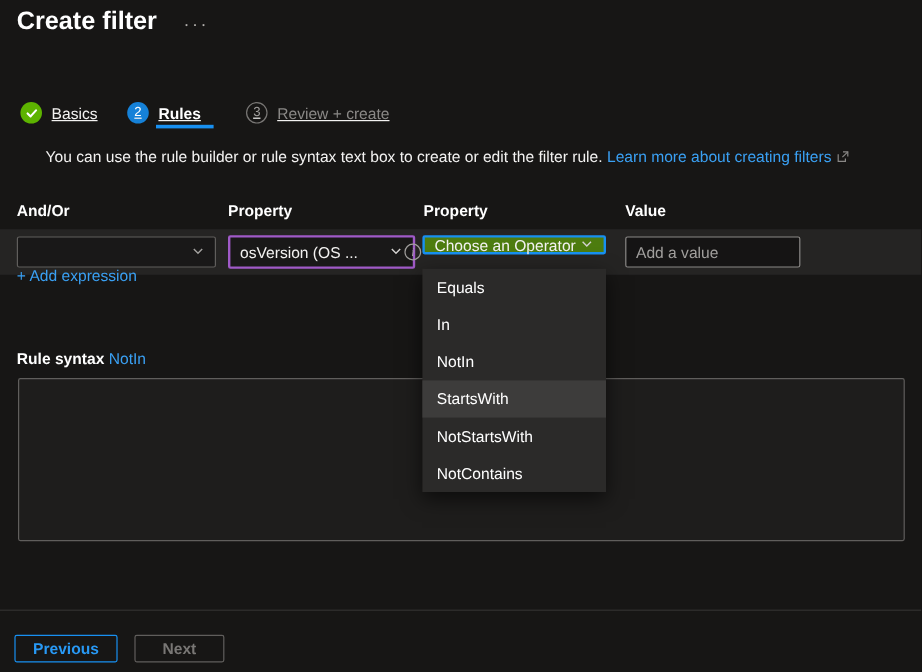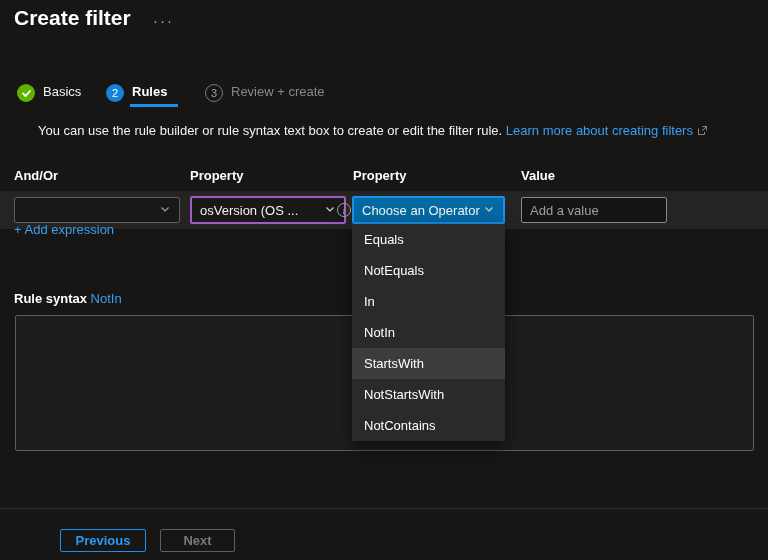--- a/index.html
+++ b/index.html
@@ -9,21 +9,21 @@
     position: relative;
     width: 768px; height: 560px;
     background: #171615;
     color: #f3f2f1;
     overflow: hidden;
   }
   
   .title { position: absolute; left: 14px; top: 6px; font-size: 21px; font-weight: bold; color: #ffffff; }
   .ellipsis { position: absolute; left: 153px; top: 12px; font-size: 15px; color: #b3b0ad; letter-spacing: 2px; cursor: pointer; }
   
-  .step { position: absolute; top: 84px; height: 20px; display: flex; align-items: flex-start; gap: 8px; cursor: pointer; }
+  .step { position: absolute; top: 84px; height: 20px; display: flex; align-items: center; gap: 8px; cursor: pointer; text-decoration: underline; }
   .step-basics { left: 17px; }
   .step-rules { left: 106px; }
   .step-review { left: 205px; }
   .step-circle {
     width: 18px; height: 18px; border-radius: 50%;
     display: inline-flex; align-items: center; justify-content: center;
     font-size: 11px; flex: 0 0 auto;
   }
   .circle-done { background: #5db300; color: #fff; }
   .circle-current { background: #1581d8; color: #fff; }
@@ -43,21 +43,21 @@
   .row-strip { position: absolute; left: 0; top: 191px; width: 768px; height: 38px; background: #252423; }
   .select {
     position: absolute; display: flex; align-items: center;
     font-size: 13px; color: #f3f2f1; cursor: pointer;
     background: #191818; border: 1px solid #605e5c; border-radius: 2px;
     padding: 0 8px; height: 26px; top: 197px;
   }
   .select .chev { margin-left: auto; }
   .sel-andor { left: 14px; width: 166px; }
   .sel-property { left: 190px; width: 156px; top: 196px; height: 28px; border: 2px solid #a05ac8; }
-  .sel-operator { left: 352px; width: 153px; top: 196px; height: 28px; border: 2px solid #1890f1; background: #0369a1; color: #f3f2f1; }
+  .sel-operator { left: 352px; width: 153px; top: 196px; height: 16px; border: 2px solid #1890f1; background: #4d7c0f; color: #f3f2f1; }
   .sel-text { overflow: hidden; white-space: nowrap; }
   .info-icon {
     position: absolute; left: 337px; top: 203px;
     width: 14px; height: 14px; border: 1px solid #a19f9d; border-radius: 50%;
     color: #a19f9d; font-size: 10px; font-style: italic; font-family: "Liberation Serif", serif;
     display: flex; align-items: center; justify-content: center; cursor: pointer;
   }
   .value-input {
     position: absolute; left: 521px; top: 197px; width: 146px; height: 26px;
     background: #151414; border: 1px solid #8a8886; border-radius: 2px;
@@ -87,21 +87,20 @@
   }
   .flyout .item.highlighted { background: #3d3c3b; }
   
   .footer-divider { position: absolute; left: 0; top: 508px; width: 768px; height: 1px; background: #323130; }
   .btn {
     position: absolute; top: 529px; height: 23px;
     display: flex; align-items: center; justify-content: center;
     font-size: 13px; font-weight: bold; border-radius: 2px;
     background: transparent; cursor: pointer;
     font-family: "Liberation Sans", sans-serif;
-    margin-left: 48px;
   }
   .btn-previous { left: 12px; width: 86px; border: 1px solid #1890f1; color: #2899f5; }
   .btn-next { left: 112px; width: 75px; border: 1px solid #605e5c; color: #797775; cursor: default; }
 </style>
 </head>
 <body>
 
 <div class="page">
 
   <div class="title">Create filter</div>
@@ -169,21 +168,20 @@
   <a class="link add-expr">+ Add expression</a>
 
   <div class="rule-syntax-row">
     <span class="rule-syntax-label">Rule syntax</span>
     <a class="link">NotIn</a>
   </div>
   <textarea class="syntax-box" readonly="" style=""></textarea>
 
   <div class="flyout">
     <div class="item">Equals</div>
-    <div class="item">NotEquals</div>
     <div class="item">In</div>
     <div class="item">NotIn</div>
     <div class="item highlighted">StartsWith</div>
     <div class="item">NotStartsWith</div>
     <div class="item">NotContains</div>
   </div>
 
   <div class="footer-divider"></div>
   <button class="btn btn-previous">Previous</button>
   <button class="btn btn-next">Next</button>

